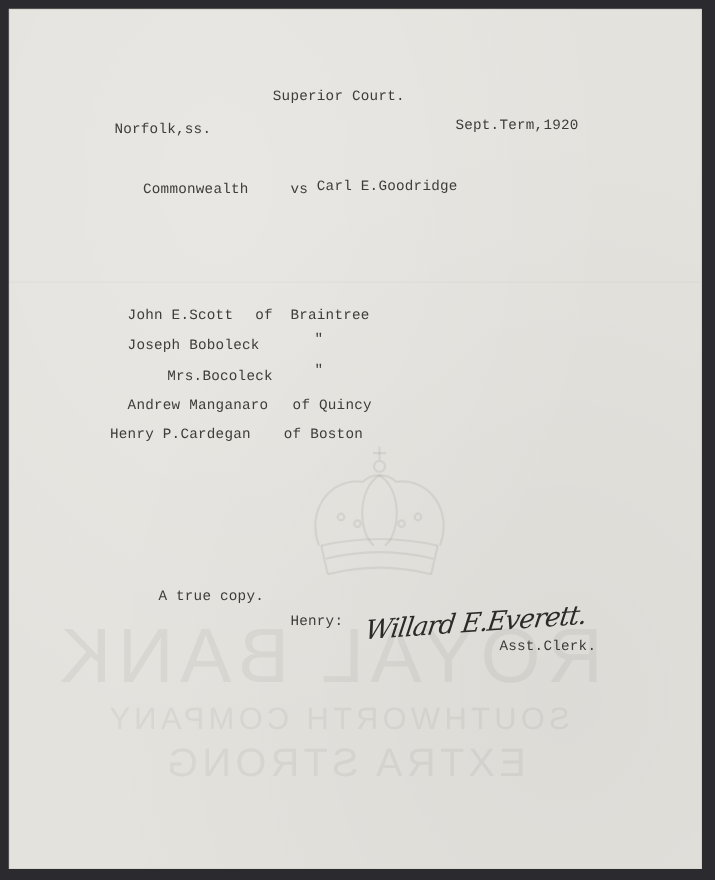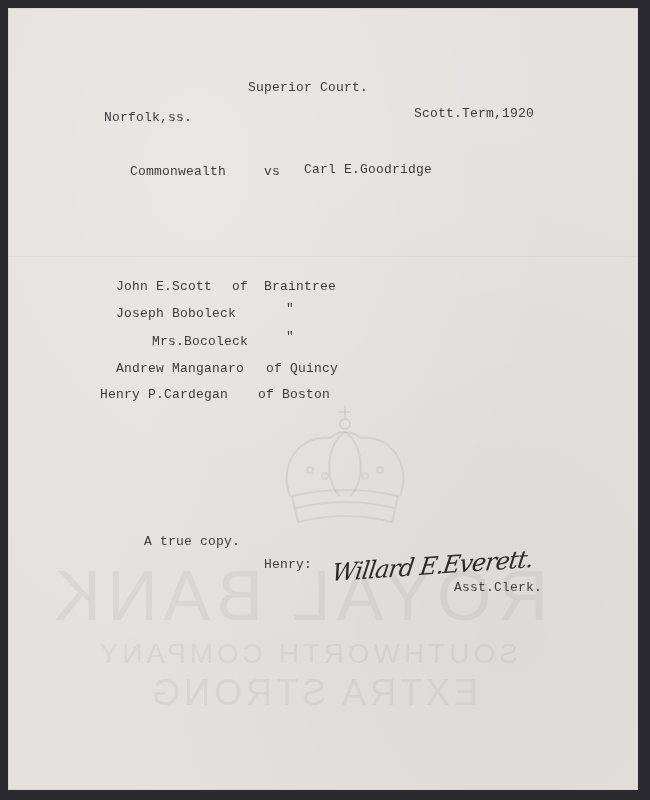--- a/index.html
+++ b/index.html
@@ -83,25 +83,25 @@
       <circle cx="95" cy="72" r="3"></circle>
         <circle cx="110" cy="66" r="3"></circle>
     </g>
   </svg>
   <div class="watermark wm-line1">ROYAL BANK</div>
   <div class="watermark wm-line2">SOUTHWORTH COMPANY</div>
   <div class="watermark wm-line3">EXTRA STRONG</div>
 
   <div class="t" style="left:240px; top:72px;">Superior Court.</div>
   <div class="t" style="left:96px; top:102px;">Norfolk,ss.</div>
-  <div class="t" style="left:406px; top:98px;">Scott.Term,1920</div>
+  <div class="t" style="left:406px; top:98px;">Sept.Term,1920</div>
 
   <div class="t" style="left:122px; top:156px;">Commonwealth</div>
   <div class="t" style="left:256px; top:156px;">vs</div>
-  <div class="t" style="left:296px; top:154px;">Carl E.Goodridge</div>
+  <div class="t" style="left:280px; top:154px;">Carl E.Goodridge</div>
 
 
   <div>
     <div>
       <div class="t" style="left:108px; top:271px;">John E.Scott</div>
       <div class="t" style="left:224px; top:271px;">of  Braintree</div>
     </div>
     <div>
       <div class="t" style="left:108px; top:298px;">Joseph Boboleck</div>
       <div class="t" style="left:278px; top:293px;">"</div>

